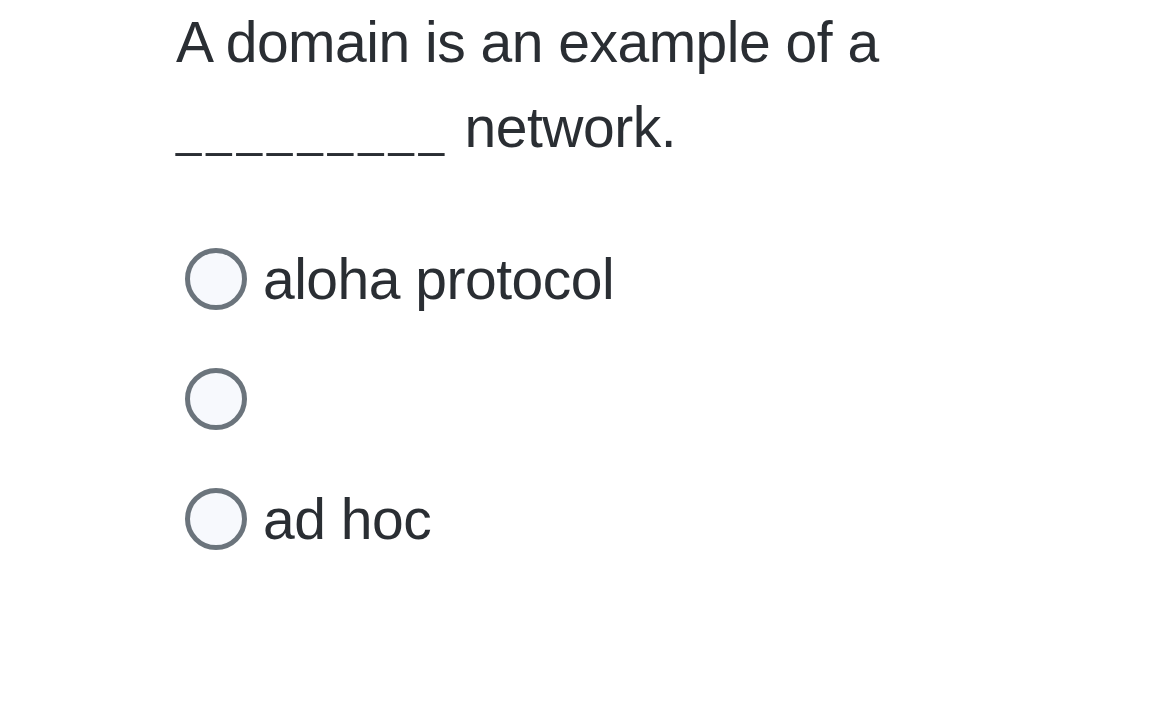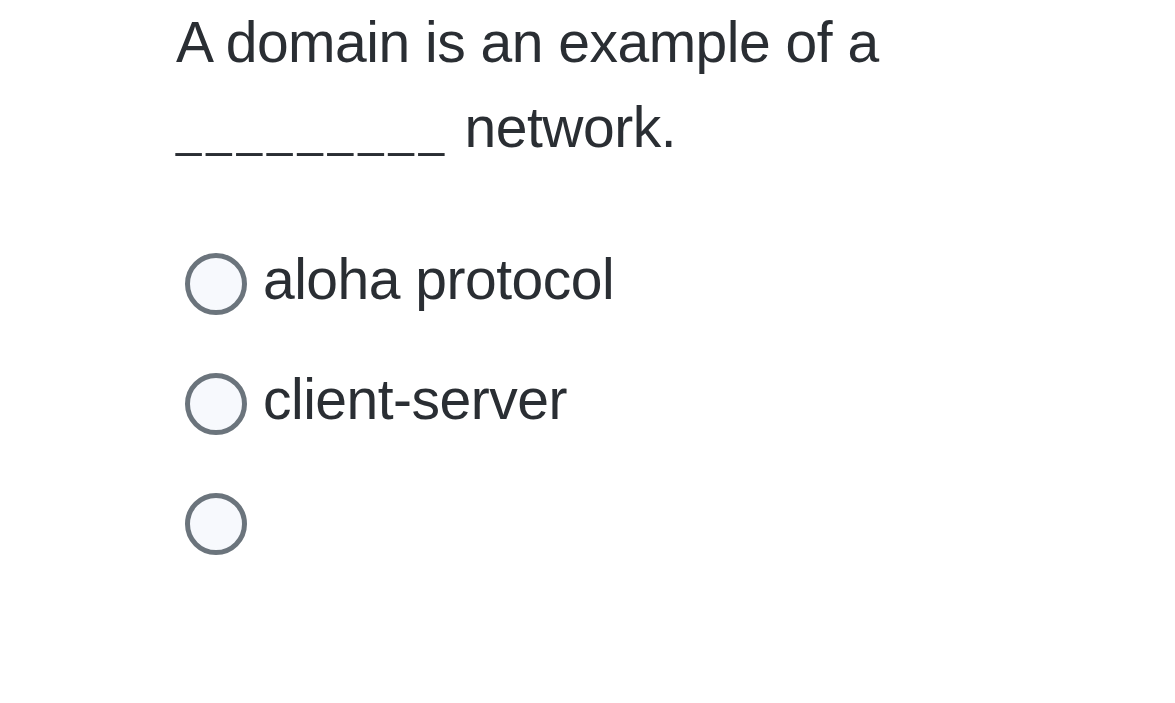--- a/index.html
+++ b/index.html
@@ -24,21 +24,21 @@
   .blank {
     font-size: 0.8em;
     letter-spacing: 5px;
     white-space: nowrap;
   }
   .options {
     margin-top: 69px;
   }
   .option {
     display: flex;
-    align-items: flex-end;
+    align-items: center;
     margin-left: 9px;
     margin-bottom: 48px;
     height: 72px;
     cursor: pointer;
   }
   .radio {
     width: 62px;
     height: 62px;
     border: 5px solid #6b747c;
     border-radius: 50%;
@@ -64,22 +64,22 @@
 
   <div class="options">
 
     <div class="option">
       <span class="radio"></span>
       <span class="option-label">aloha protocol</span>
     </div>
 
     <div class="option">
       <span class="radio"></span>
-      <span class="option-label">client-server</span>
     </div>
 
     <div class="option">
       <span class="radio"></span>
+      <span class="option-label">ad hoc</span>
     </div>
 
 
   </div>
 </div>
 
 </body></html>

